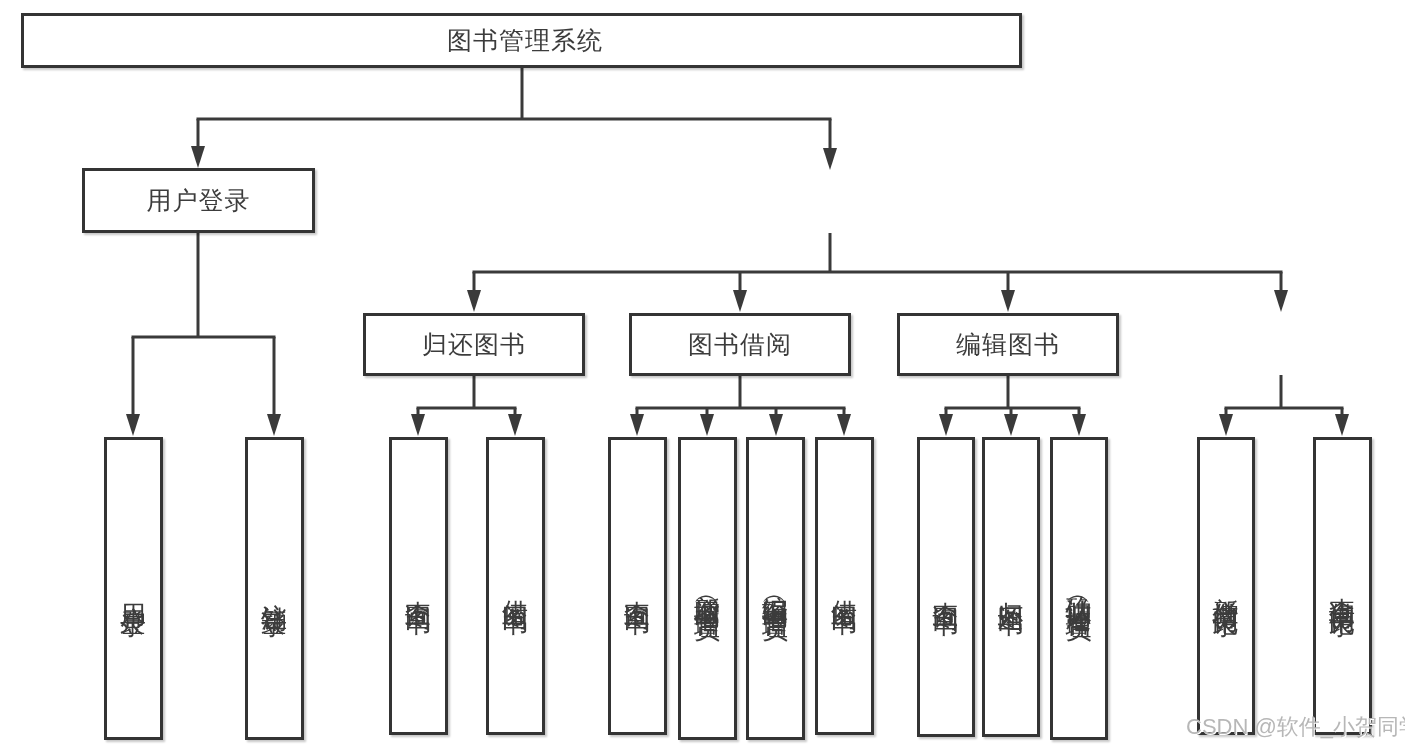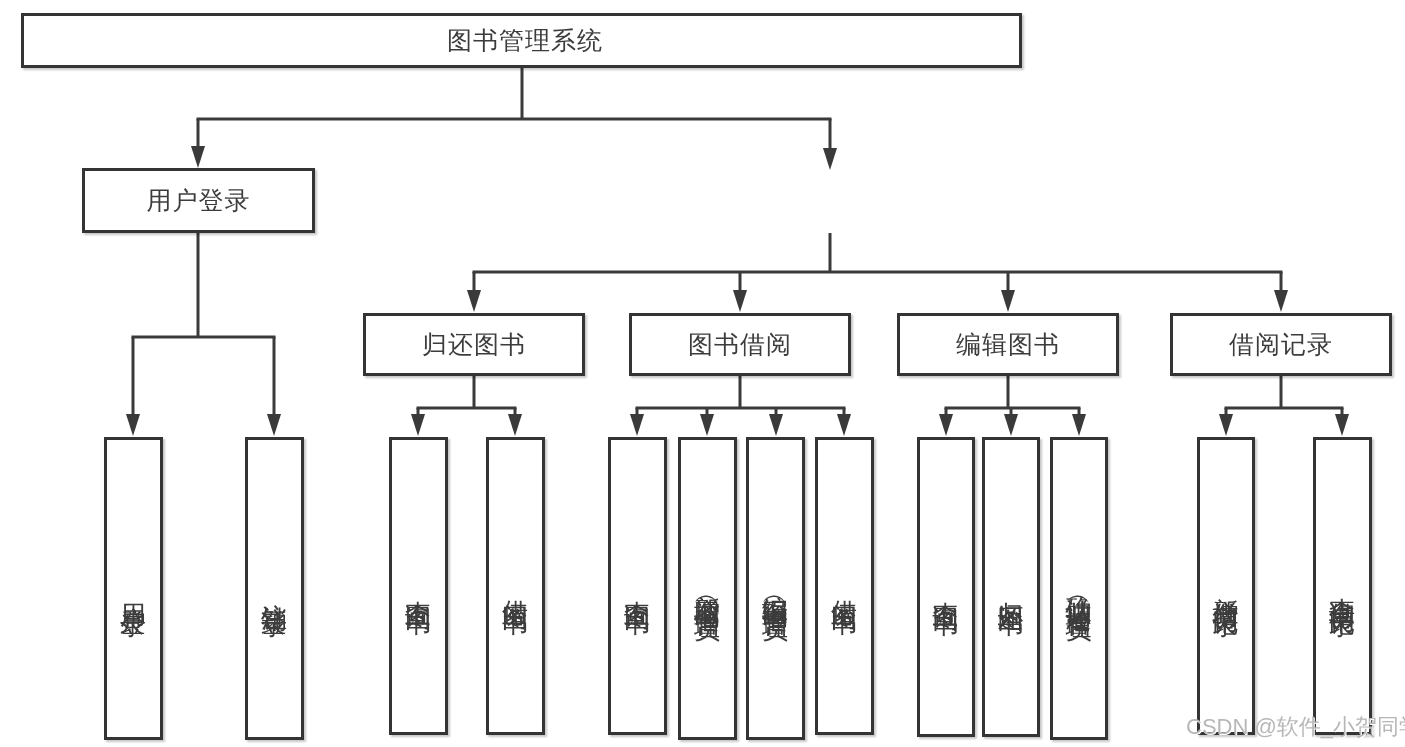--- a/index.html
+++ b/index.html
@@ -120,23 +120,20 @@
 
   <div class="box hbox" style="left:363px;top:313px;width:222px;height:63px;">
     <span>归还图书</span>
   </div>
   <div class="box hbox" style="left:629px;top:313px;width:222px;height:63px;">
     <span>图书借阅</span>
   </div>
   <div class="box hbox" style="left:897px;top:313px;width:222px;height:63px;">
     <span>编辑图书</span>
   </div>
-  <div class="box hbox" style="left:1170px;top:313px;width:222px;height:63px;">
-    <span>借阅记录</span>
-  </div>
 
   <div class="box vbox" style="left:104px;top:437px;width:59px;height:303px;">
     <span>用户登录</span>
   </div>
   <div class="box vbox" style="left:245px;top:437px;width:59px;height:303px;">
     <span>注销登录</span>
   </div>
 
   <div class="box vbox" style="left:389px;top:437px;width:59px;height:298px;">
     <span>查询图书</span>

